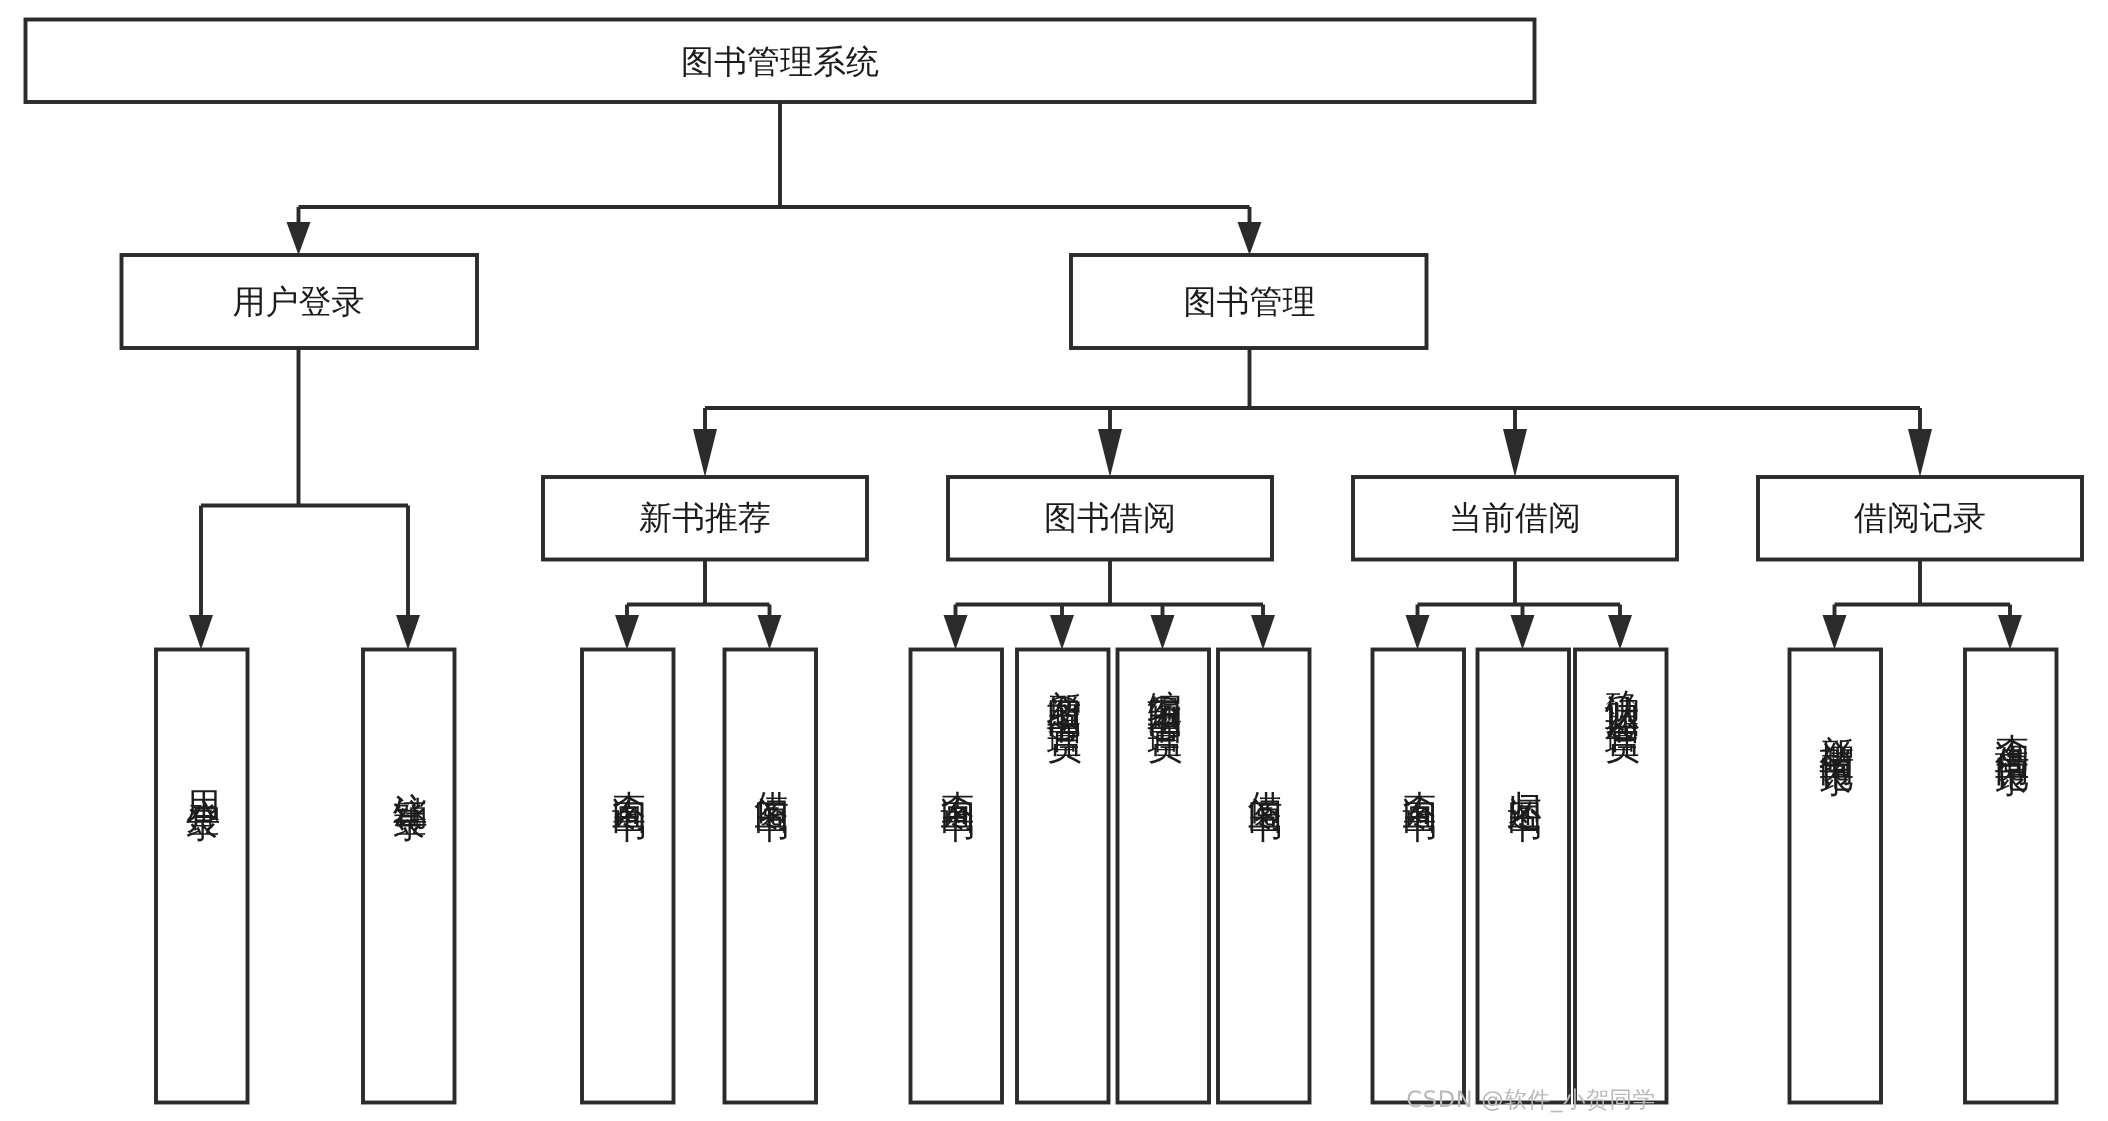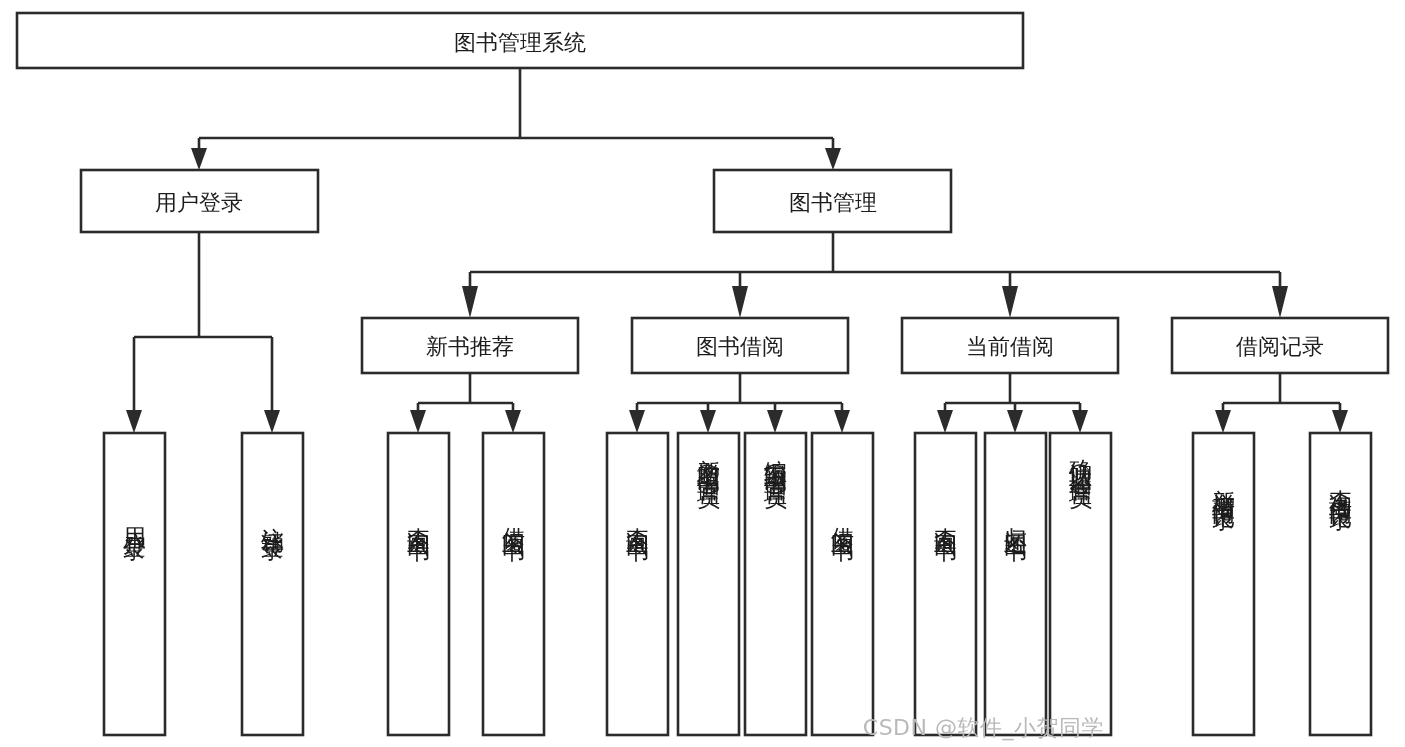--- a/index.html
+++ b/index.html
@@ -66,21 +66,21 @@
     line-height: 1.0;
     color: #1c1c1c;
     letter-spacing: 4px;
     white-space: nowrap;
   }
   .watermark {
     position: absolute;
     right: 8px;
     bottom: 4px;
     font-family: "DejaVu Sans", "Liberation Sans", sans-serif;
-    font-size: 22px;
+    font-size: 15px;
     color: #b9b9b9;
     letter-spacing: 0.5px;
     white-space: nowrap;
     pointer-events: none;
   }
 </style>
 </head>
 <body>
 
 <div id="diagram-root">

